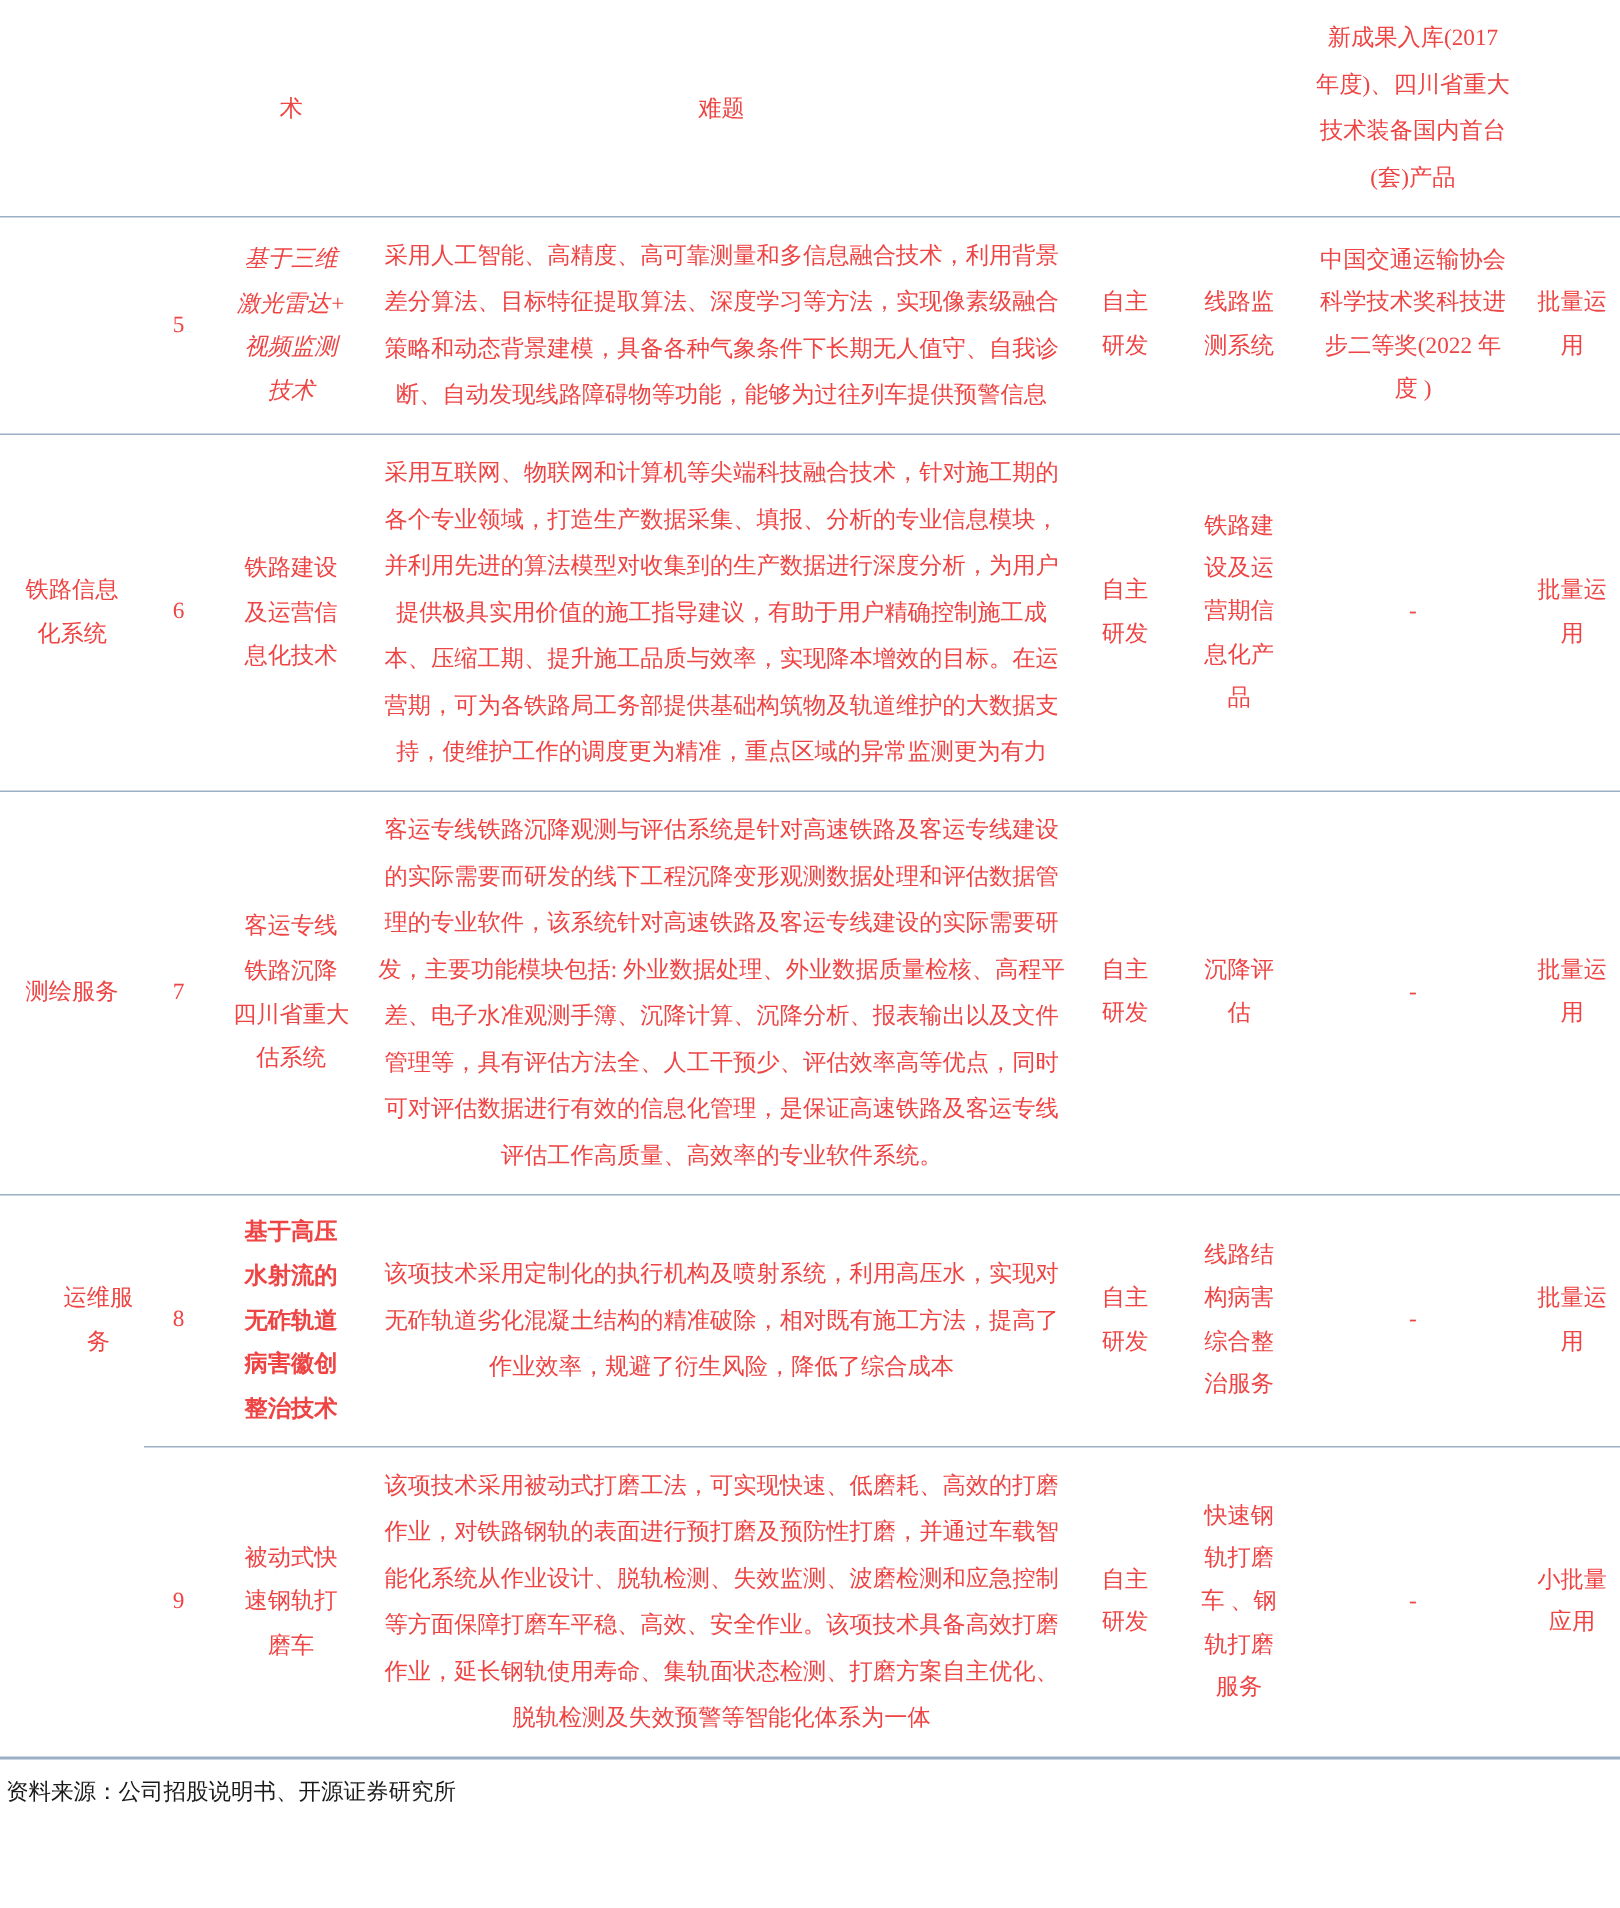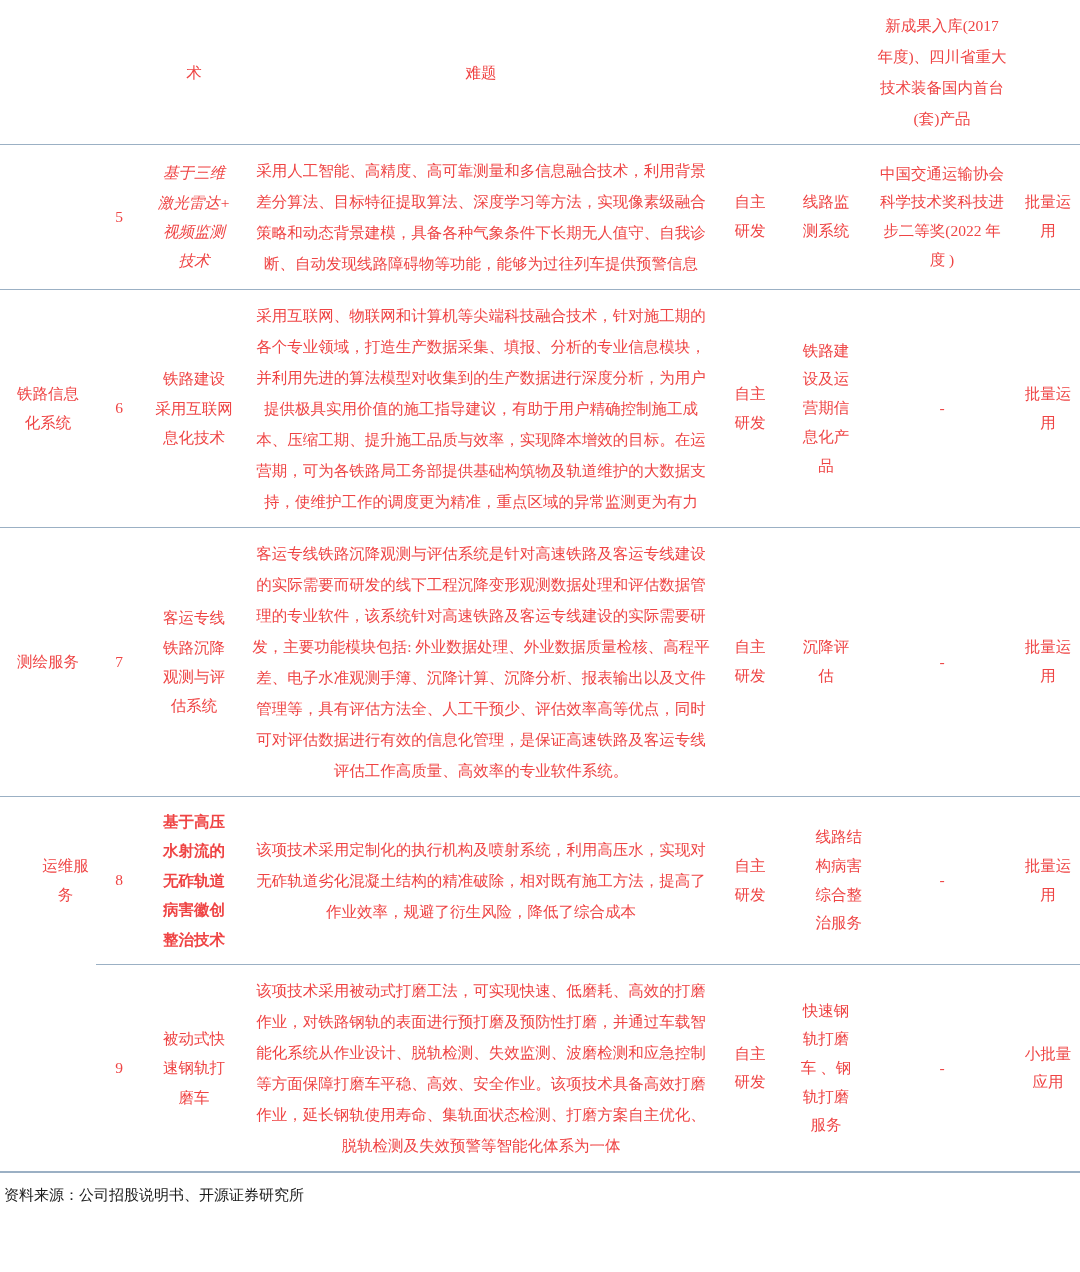--- a/index.html
+++ b/index.html
@@ -124,41 +124,41 @@
 度 )</td>
         <td style="white-space:pre-line;">批量运
 用</td>
       </tr>
 
       <tr>
         <td style="white-space:pre-line;margin-left:20px;">铁路信息
 化系统</td>
         <td>6</td>
         <td class="narrow" style="white-space:pre-line;">铁路建设
-采用互联网
+及运营信
 息化技术</td>
         <td class="cell-just">采用互联网、物联网和计算机等尖端科技融合技术，针对施工期的各个专业领域，打造生产数据采集、填报、分析的专业信息模块，并利用先进的算法模型对收集到的生产数据进行深度分析，为用户提供极具实用价值的施工指导建议，有助于用户精确控制施工成本、压缩工期、提升施工品质与效率，实现降本增效的目标。在运营期，可为各铁路局工务部提供基础构筑物及轨道维护的大数据支持，使维护工作的调度更为精准，重点区域的异常监测更为有力</td>
         <td style="white-space:pre-line;">自主
 研发</td>
         <td style="white-space:pre-line;">铁路建
 设及运
 营期信
 息化产
 品</td>
         <td style="white-space:pre-line;">-</td>
         <td style="white-space:pre-line;">批量运
 用</td>
       </tr>
 
       <tr>
         <td style="white-space:pre-line;">测绘服务</td>
         <td>7</td>
         <td class="narrow" style="white-space:pre-line;">客运专线
 铁路沉降
-观测与评
+四川省重大
 估系统</td>
         <td class="cell-just">客运专线铁路沉降观测与评估系统是针对高速铁路及客运专线建设的实际需要而研发的线下工程沉降变形观测数据处理和评估数据管理的专业软件，该系统针对高速铁路及客运专线建设的实际需要研发，主要功能模块包括: 外业数据处理、外业数据质量检核、高程平差、电子水准观测手簿、沉降计算、沉降分析、报表输出以及文件管理等，具有评估方法全、人工干预少、评估效率高等优点，同时可对评估数据进行有效的信息化管理，是保证高速铁路及客运专线评估工作高质量、高效率的专业软件系统。</td>
         <td style="white-space:pre-line;">自主
 研发</td>
         <td style="white-space:pre-line;">沉降评
 估</td>
         <td style="white-space:pre-line;">-</td>
         <td style="white-space:pre-line;">批量运
 用</td>
       </tr>
@@ -167,21 +167,21 @@
         <td class="no-bottom" style="white-space:pre-line;padding-left:41px;">运维服务</td>
         <td>8</td>
         <td class="narrow" style="white-space:pre-line;font-weight:bold;">基于高压
 水射流的
 无砟轨道
 病害徽创
 整治技术</td>
         <td class="cell-just">该项技术采用定制化的执行机构及喷射系统，利用高压水，实现对无砟轨道劣化混凝土结构的精准破除，相对既有施工方法，提高了作业效率，规避了衍生风险，降低了综合成本</td>
         <td style="white-space:pre-line;">自主
 研发</td>
-        <td style="white-space:pre-line;text-align:right;">线路结
+        <td style="white-space:pre-line;">线路结
 构病害
 综合整
 治服务</td>
         <td style="white-space:pre-line;">-</td>
         <td style="white-space:pre-line;">批量运
 用</td>
       </tr>
 
       <tr>
         <td class="no-top" style="white-space:pre-line;"></td>

